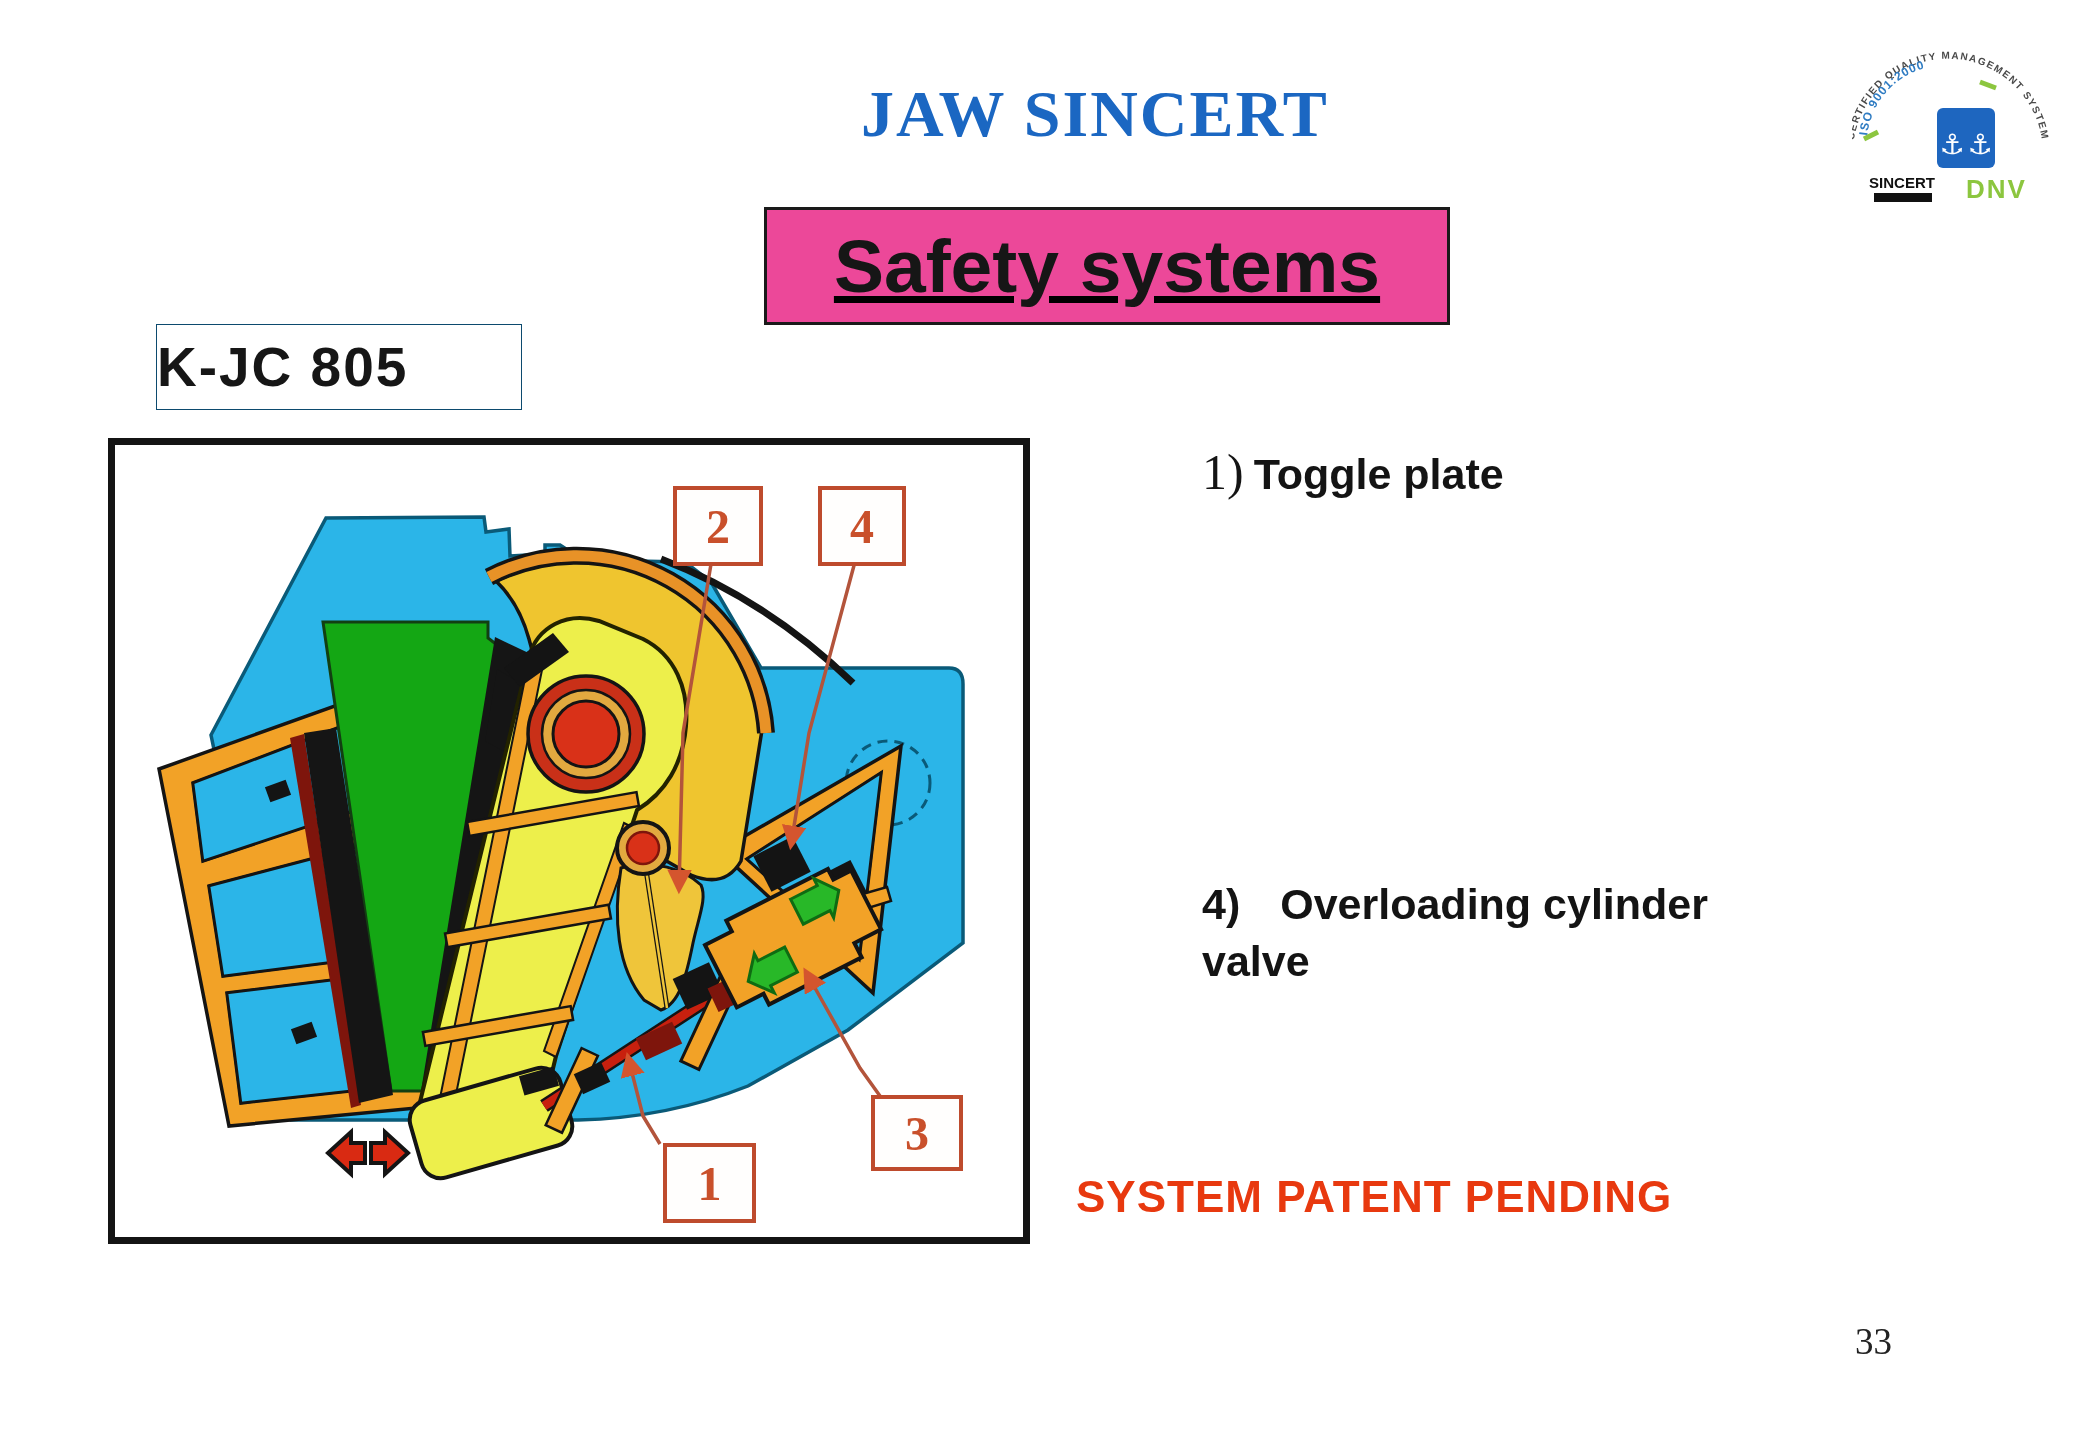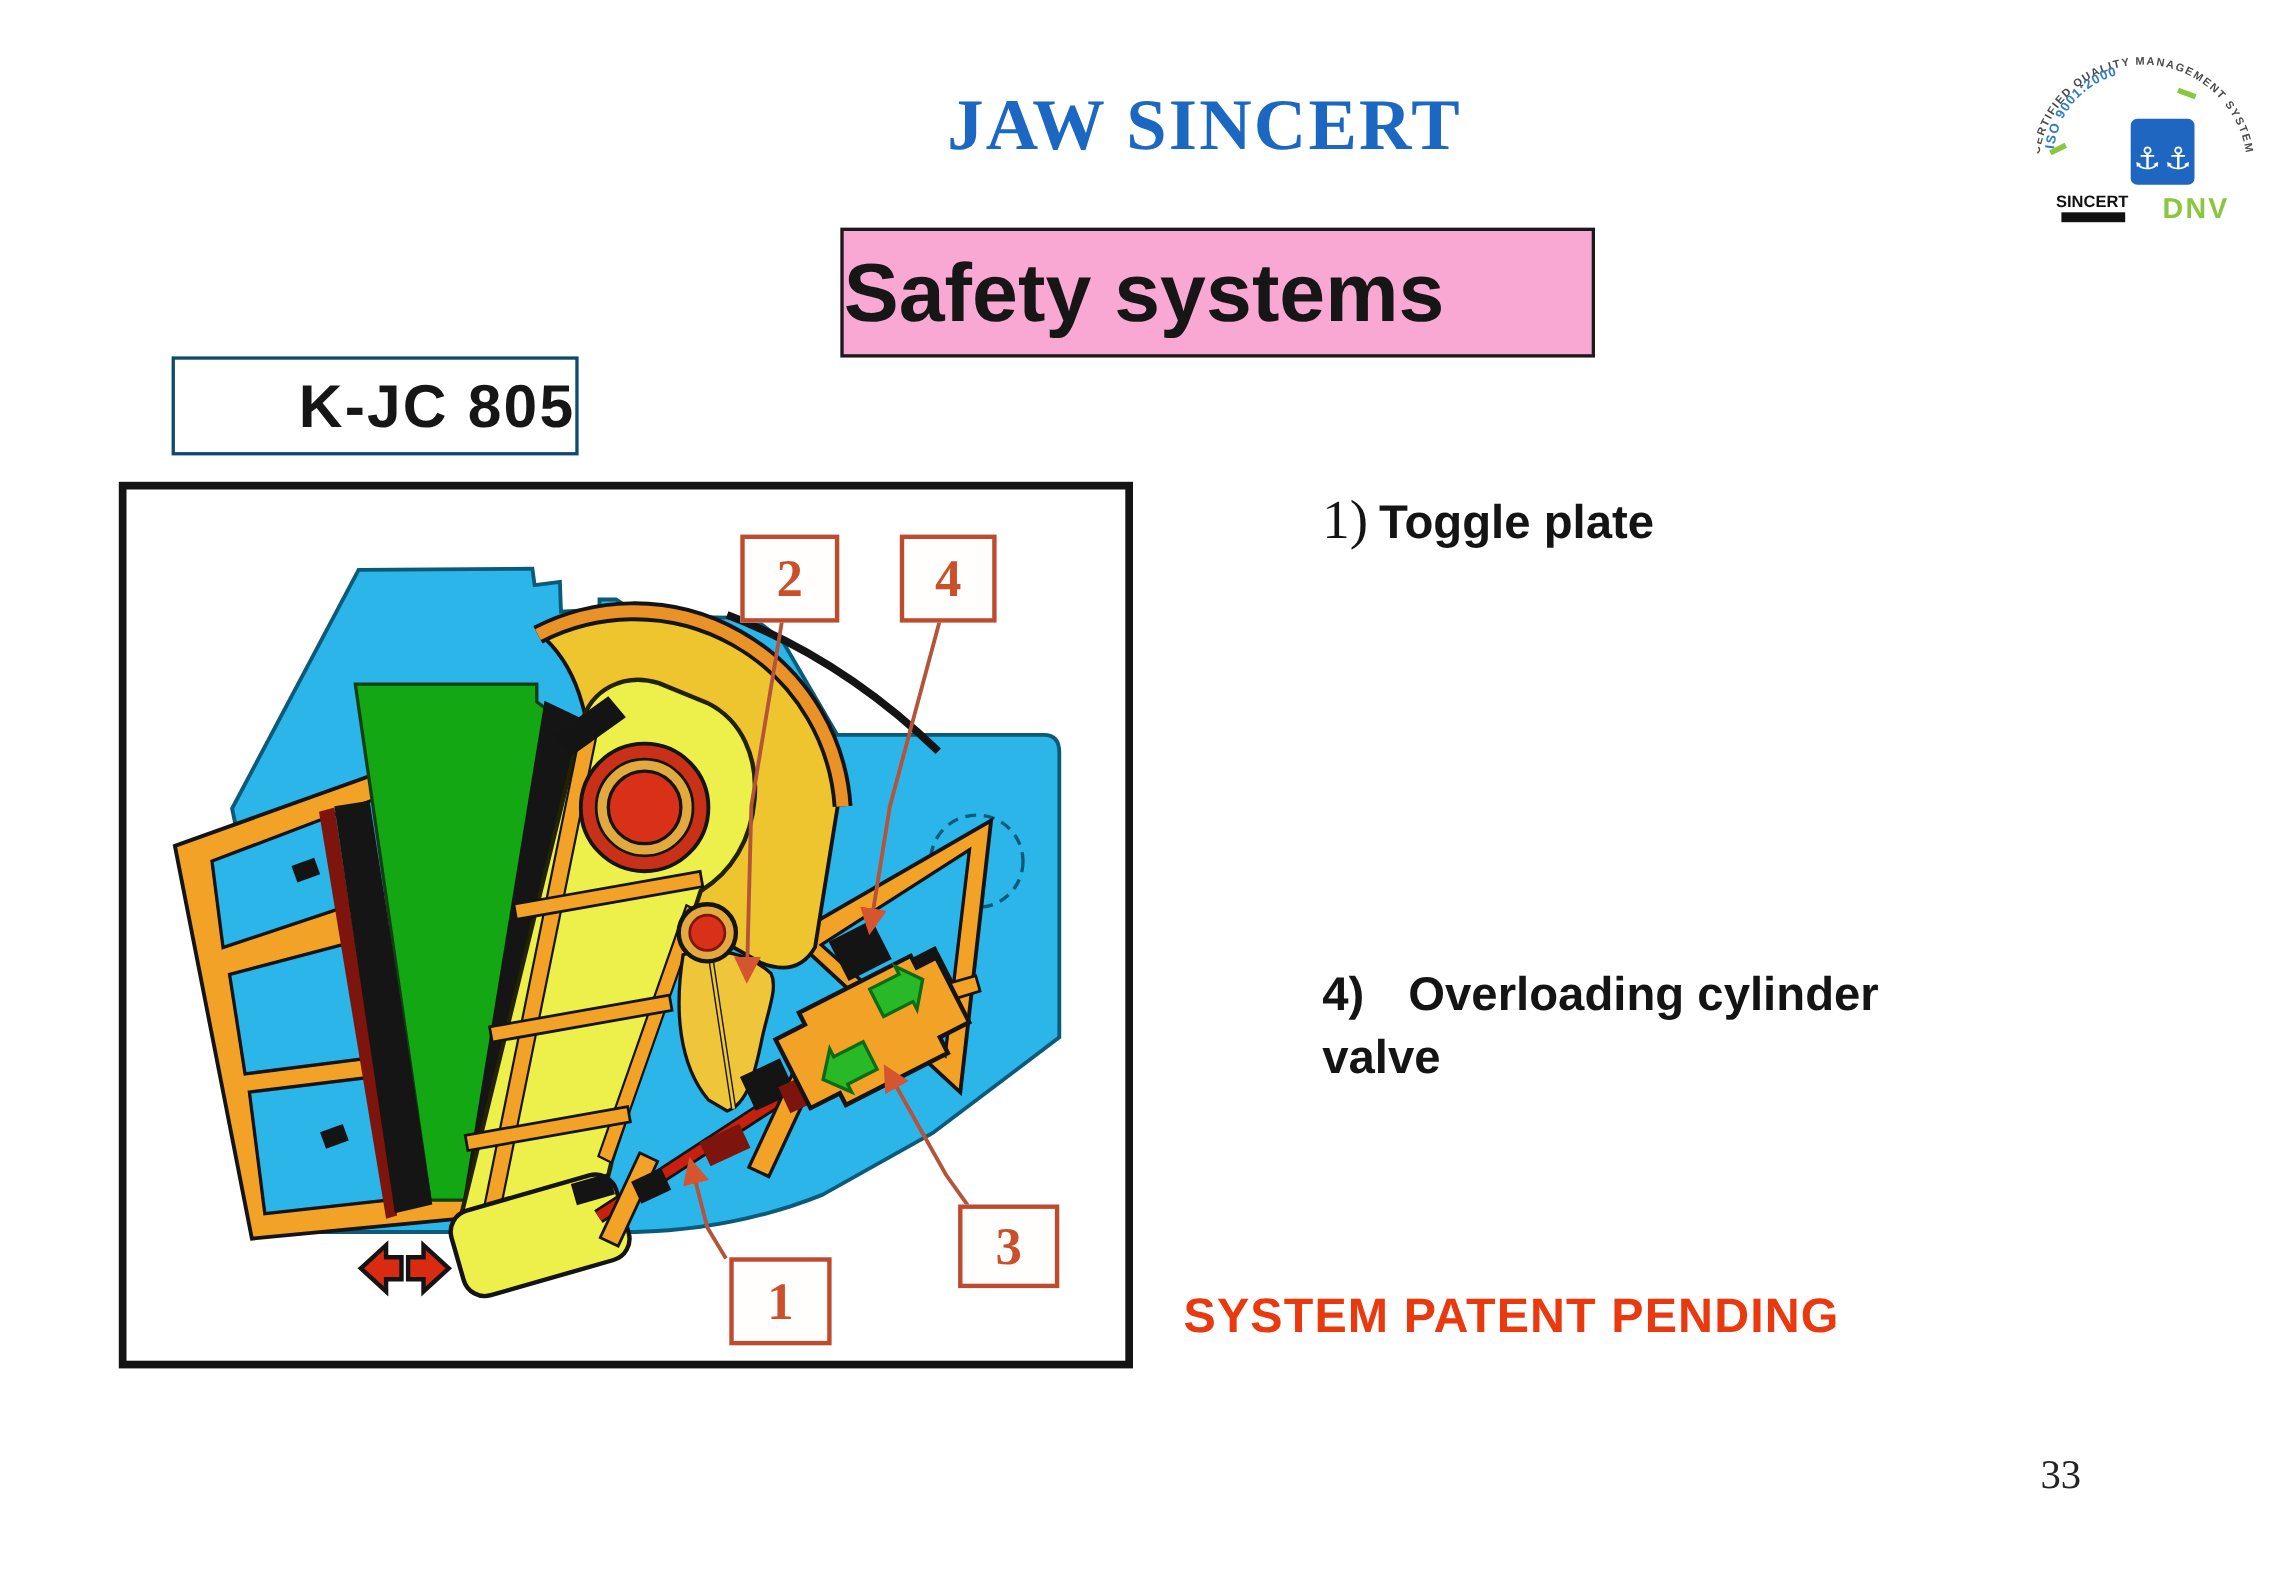--- a/index.html
+++ b/index.html
@@ -3,24 +3,24 @@
 <meta charset="utf-8">
 <style>
   html,body{margin:0;padding:0;background:#e8e8e8;}
   .slide{position:relative;width:2080px;height:1440px;background:#ffffff;overflow:hidden;
          font-family:"Liberation Sans",sans-serif;outline:1px solid #d5d5d5;}
   
   .title{position:absolute;left:645px;top:76px;width:900px;text-align:center;
          font-family:"Liberation Serif",serif;font-weight:bold;font-size:66px;
          letter-spacing:2px;color:#1B67C2;}
   .subtitle-box{position:absolute;left:764px;top:207px;width:680px;height:112px;
-         border:3px solid #1a1a1a;background:#f9a8d4;display:flex;align-items:center;justify-content:flex-start;}
+         border:3px solid #1a1a1a;background:#ec4899;display:flex;align-items:center;justify-content:center;text-decoration:underline;}
   .subtitle-box span{font-weight:bold;font-size:75px;color:#161616;letter-spacing:0px;}
   .model-box{position:absolute;left:156px;top:324px;width:364px;height:84px;
-         border:3px solid #0c4a6e;background:#fff;display:flex;align-items:center;justify-content:flex-end;}
+         border:1px solid #0c4a6e;background:#fff;display:flex;align-items:center;justify-content:flex-start;}
   .model-box span{font-weight:bold;font-size:55px;color:#161616;letter-spacing:2px;}
   .legend-item{position:absolute;left:1202px;width:620px;font-weight:bold;font-size:43px;
          line-height:57px;color:#141414;}
   .lnum{margin-right:14px;}
   .li-1 .lnum{font-family:"Liberation Serif",serif;font-weight:normal;font-size:50px;margin-right:10px;}
   .li-3 .lnum{margin-right:26px;}
   .li-4 .lnum{margin-right:40px;}
   .patent{position:absolute;left:1076px;top:1172px;font-weight:bold;font-size:44px;
          color:#E8390F;letter-spacing:1px;}
   .page-num{position:absolute;left:1855px;top:1320px;font-family:"Liberation Serif",serif;

